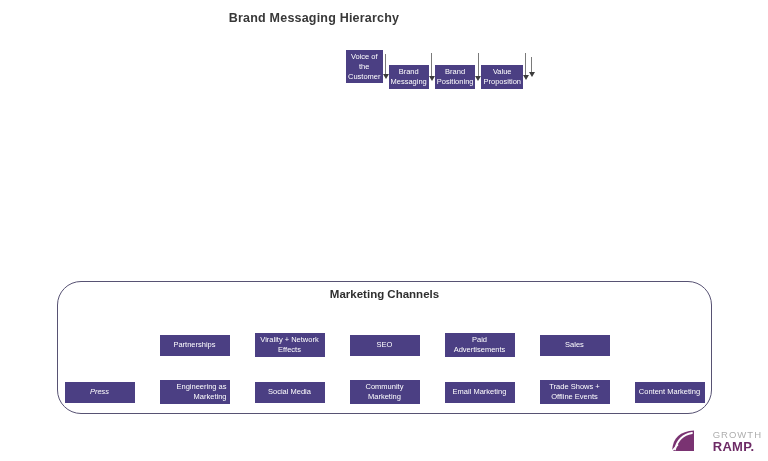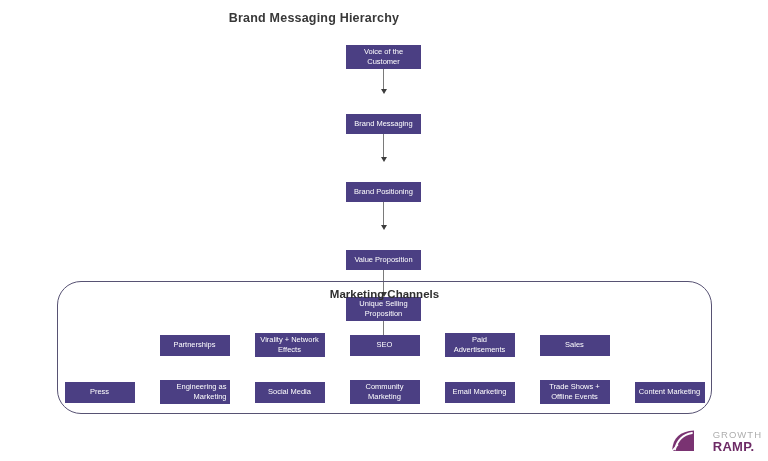--- a/index.html
+++ b/index.html
@@ -26,21 +26,21 @@
     letter-spacing: 0.2px;
   }
 
   
   .chain {
     position: absolute;
     left: 346px;
     top: 45px;
     width: 75px;
     display: flex;
-    flex-direction: column;
+    flex-direction: row;
     align-items: center;
   }
   .node {
     width: 75px;
     background: #4b3f83;
     color: #ffffff;
     font-size: 7.5px;
     line-height: 1.3;
     text-align: center;
     display: flex;
@@ -101,21 +101,21 @@
     line-height: 1.3;
     text-align: center;
     display: flex;
     align-items: center;
     justify-content: center;
     min-height: 21px;
     padding: 2px 3px;
   }
   .r1 { grid-row: 1; }
   .r2 { grid-row: 2; }
-  .c1 { grid-column: 1; } .c2 { grid-column: 2; text-align: right; } .c3 { grid-column: 3; }
+  .c1 { grid-column: 1; font-style: italic; } .c2 { grid-column: 2; text-align: right; } .c3 { grid-column: 3; }
   .c4 { grid-column: 4; } .c5 { grid-column: 5; } .c6 { grid-column: 6; }
   .c7 { grid-column: 7; }
 
   
   .logo {
     position: absolute;
     right: 6px;
     bottom: 7px;
     display: flex;
     align-items: center;
@@ -158,21 +158,20 @@
     <div class="node one">Brand Positioning</div>
     <div class="arrow a3">
         <i class="line"></i>
         <i class="head"></i>
       </div>
     <div class="node one">Value Proposition</div>
     <div class="arrow a4">
         <i class="line"></i>
         <i class="head"></i>
       </div>
-    <div class="node two">Unique Selling Proposition</div>
     <div class="arrow a5">
         <i class="line"></i>
         <i class="head"></i>
       </div>
   </div>
 
   <div class="channels">
     <div class="channels-title">Marketing Channels</div>
     <div class="chan-grid">
       <div class="chan r1 c2">Partnerships</div>

